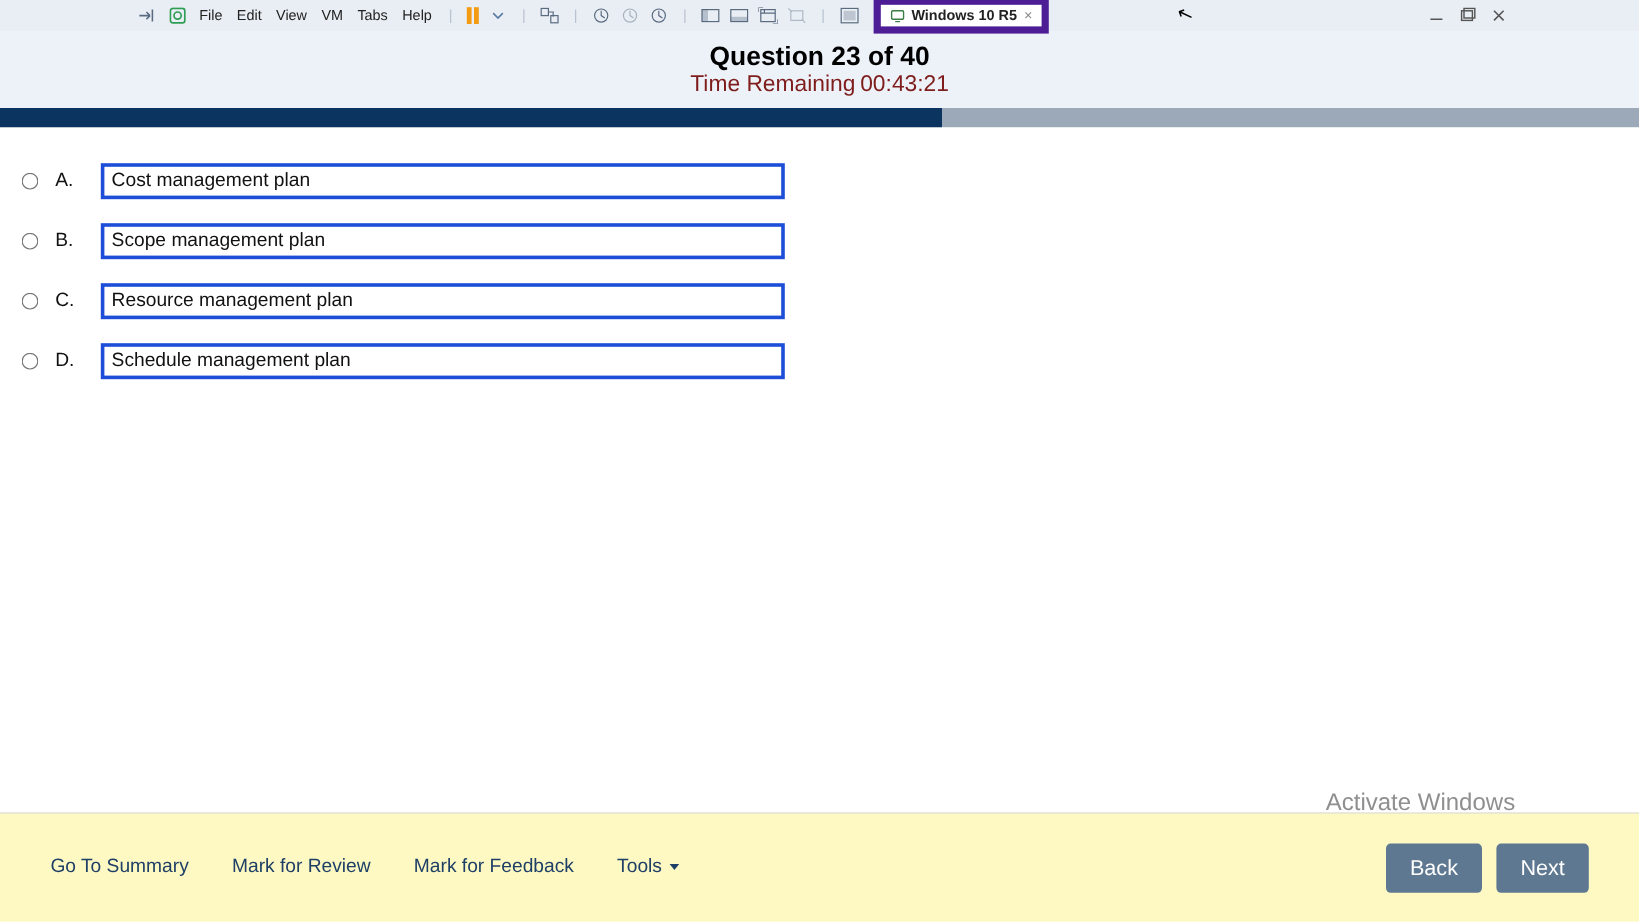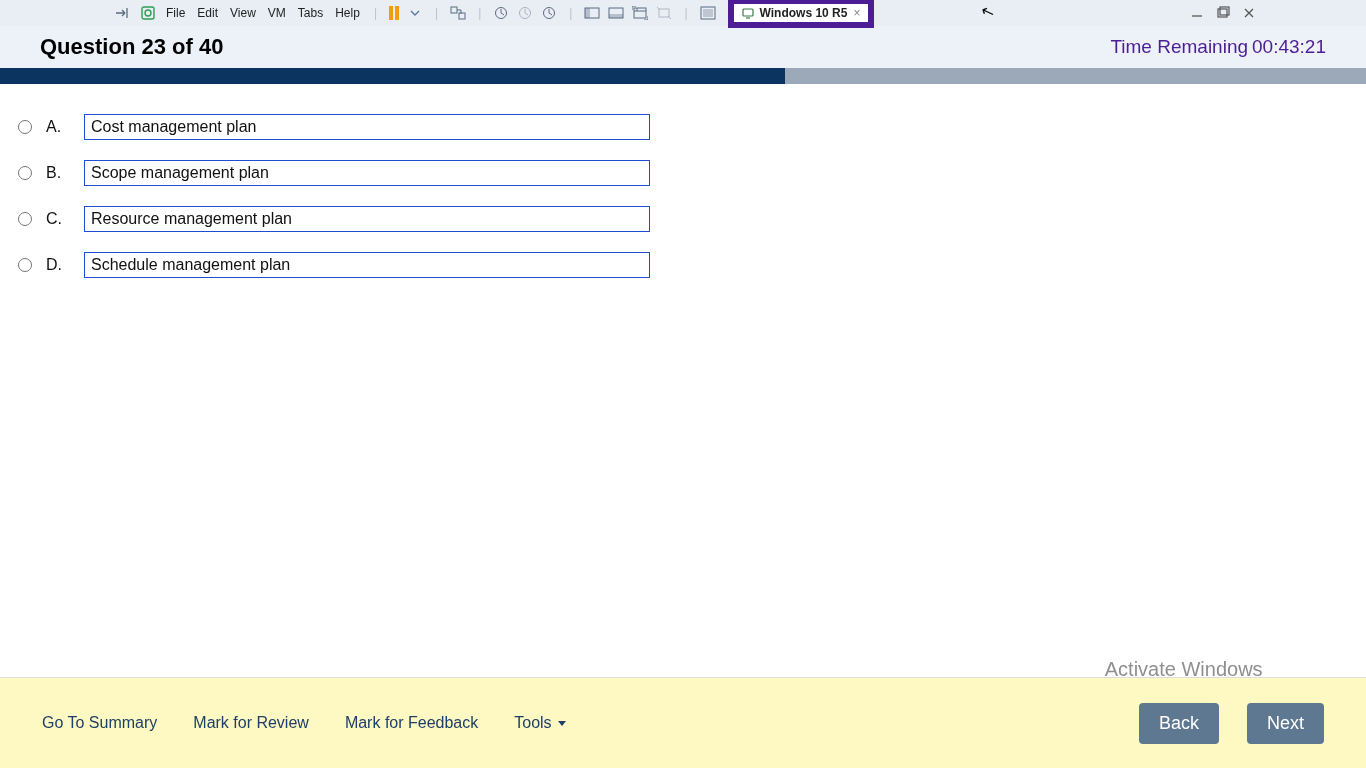--- a/index.html
+++ b/index.html
@@ -7,44 +7,44 @@
   .vm-toolbar .sep { color:#b8c2cf; margin:0 8px; }
   .vm-toolbar .menuitem { margin:0 6px; cursor:pointer; }
   .vm-toolbar .icon { display:inline-flex; align-items:center; justify-content:center; width:20px; height:20px; margin:0 2px; color:#5a6b80; }
   .vm-toolbar .pause { display:inline-flex; gap:2px; margin:0 4px;}
   .vm-toolbar .pause span{width:4px;height:14px;background:#f39c12;display:block;}
   .vm-toolbar .tab { background:#fff; border:6px solid #4c1d95; padding:2px 8px; display:inline-flex; align-items:center; gap:6px; font-weight:bold; margin-left:8px;}
   .vm-toolbar .tab .close{color:#888;font-weight:normal;}
   .vm-toolbar .winctrl{position:absolute; right:110px; top:0; height:26px; display:flex; align-items:center; gap:12px; color:#555;}
   .cursor-arrow{position:absolute; right:372px; top:2px; font-size:16px; transform:rotate(-20deg); color:#000;}
 
-  .info-bar { background:#edf2f8; padding:8px 40px; display:flex; justify-content:space-between; align-items:center; }
+  .info-bar { background:#edf2f8; padding:8px 40px; display:flex; justify-content:space-between; align-items:center;flex-direction:column; }
   .info-bar .q { font-size:22px; font-weight:bold; }
-  .info-bar .timer { font-size:19px; color:#4c1d95; display:flex; gap:4px; align-items:baseline;}
+  .info-bar .timer { font-size:19px; color:#7f1d1d; display:flex; gap:4px; align-items:baseline;}
   .info-bar .timer .val{font-family:inherit;}
 
   .progress { height:16px; background:#9ca9b8; position:relative; }
   .progress .fill{ position:absolute; left:0; top:0; bottom:0; width:57.5%; background:#0b3560;}
 
   .content { padding:30px 16px 0 16px; font-size:16px; color:#111; }
   .content p{ margin:0 0 18px 0; max-width:610px; line-height:1.45;}
   .choice-row{ display:flex; align-items:center; gap:14px; margin:0 0 20px 0;}
   .choice-row input[type=radio]{ width:14px; height:14px; margin:0 0 0 2px;}
   .choice-row .letter{ width:24px; font-size:16px;}
-  .choice-row .answer-box{ border:1px solid #1d4ed8; width:552px; padding:3px 6px; font-size:16px;}
+  .choice-row .answer-box{ border:3px solid #1d4ed8; width:552px; padding:3px 6px; font-size:16px;}
 
   .watermark{ position:absolute; right:56px; bottom:72px; color:#9c9c9c; text-align:left; pointer-events:none;}
   .watermark .t1{font-size:20px; color:#8f8f8f;}
   .watermark .t2{font-size:13px; color:#a0a0a0;}
 
   .footer{ position:absolute; left:0; right:0; bottom:0; height:90px; border-top:1px solid #ddd; background:#fef9c3; display:flex; align-items:center; justify-content:space-between; padding:0 42px;}
   .footer .links{ display:flex; gap:36px; font-size:16px; color:#1e3f66;}
   .footer .links div{cursor:pointer;}
   .footer .links .caret::after{content:""; display:inline-block; margin-left:6px; border-left:4px solid transparent;border-right:4px solid transparent;border-top:5px solid #1e3f66; vertical-align:middle;}
-  .footer .buttons{ display:flex; gap:28px;}
+  .footer .buttons{ display:flex; gap:12px;}
   .footer .buttons button{ background:#5e7891; color:#fff; border:none; font-size:18px; padding:10px 20px; border-radius:4px; cursor:pointer;}
 
   svg{display:block;}
 </style>
 </head>
 <body>
 
 <div class="vm-toolbar">
   <span class="icon">
     <svg width="16" height="14" viewBox="0 0 16 14">

